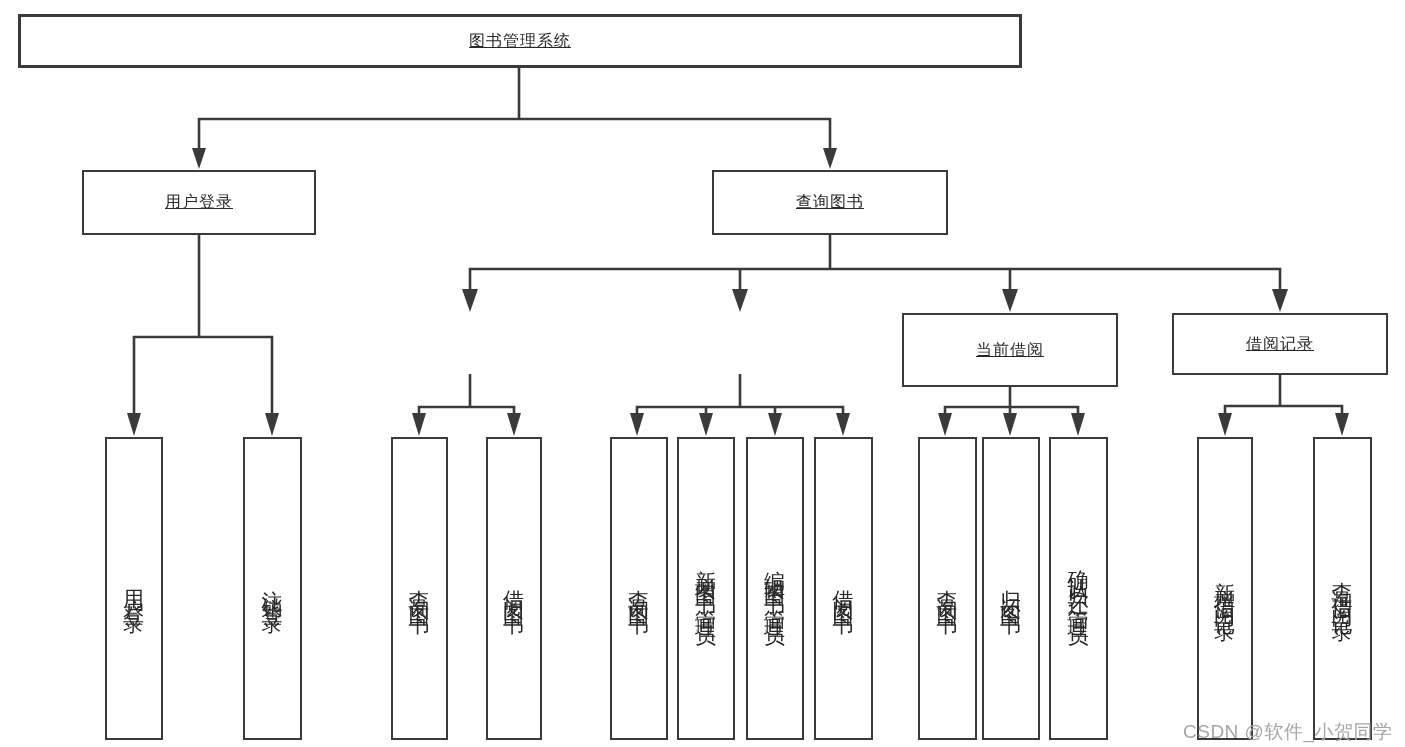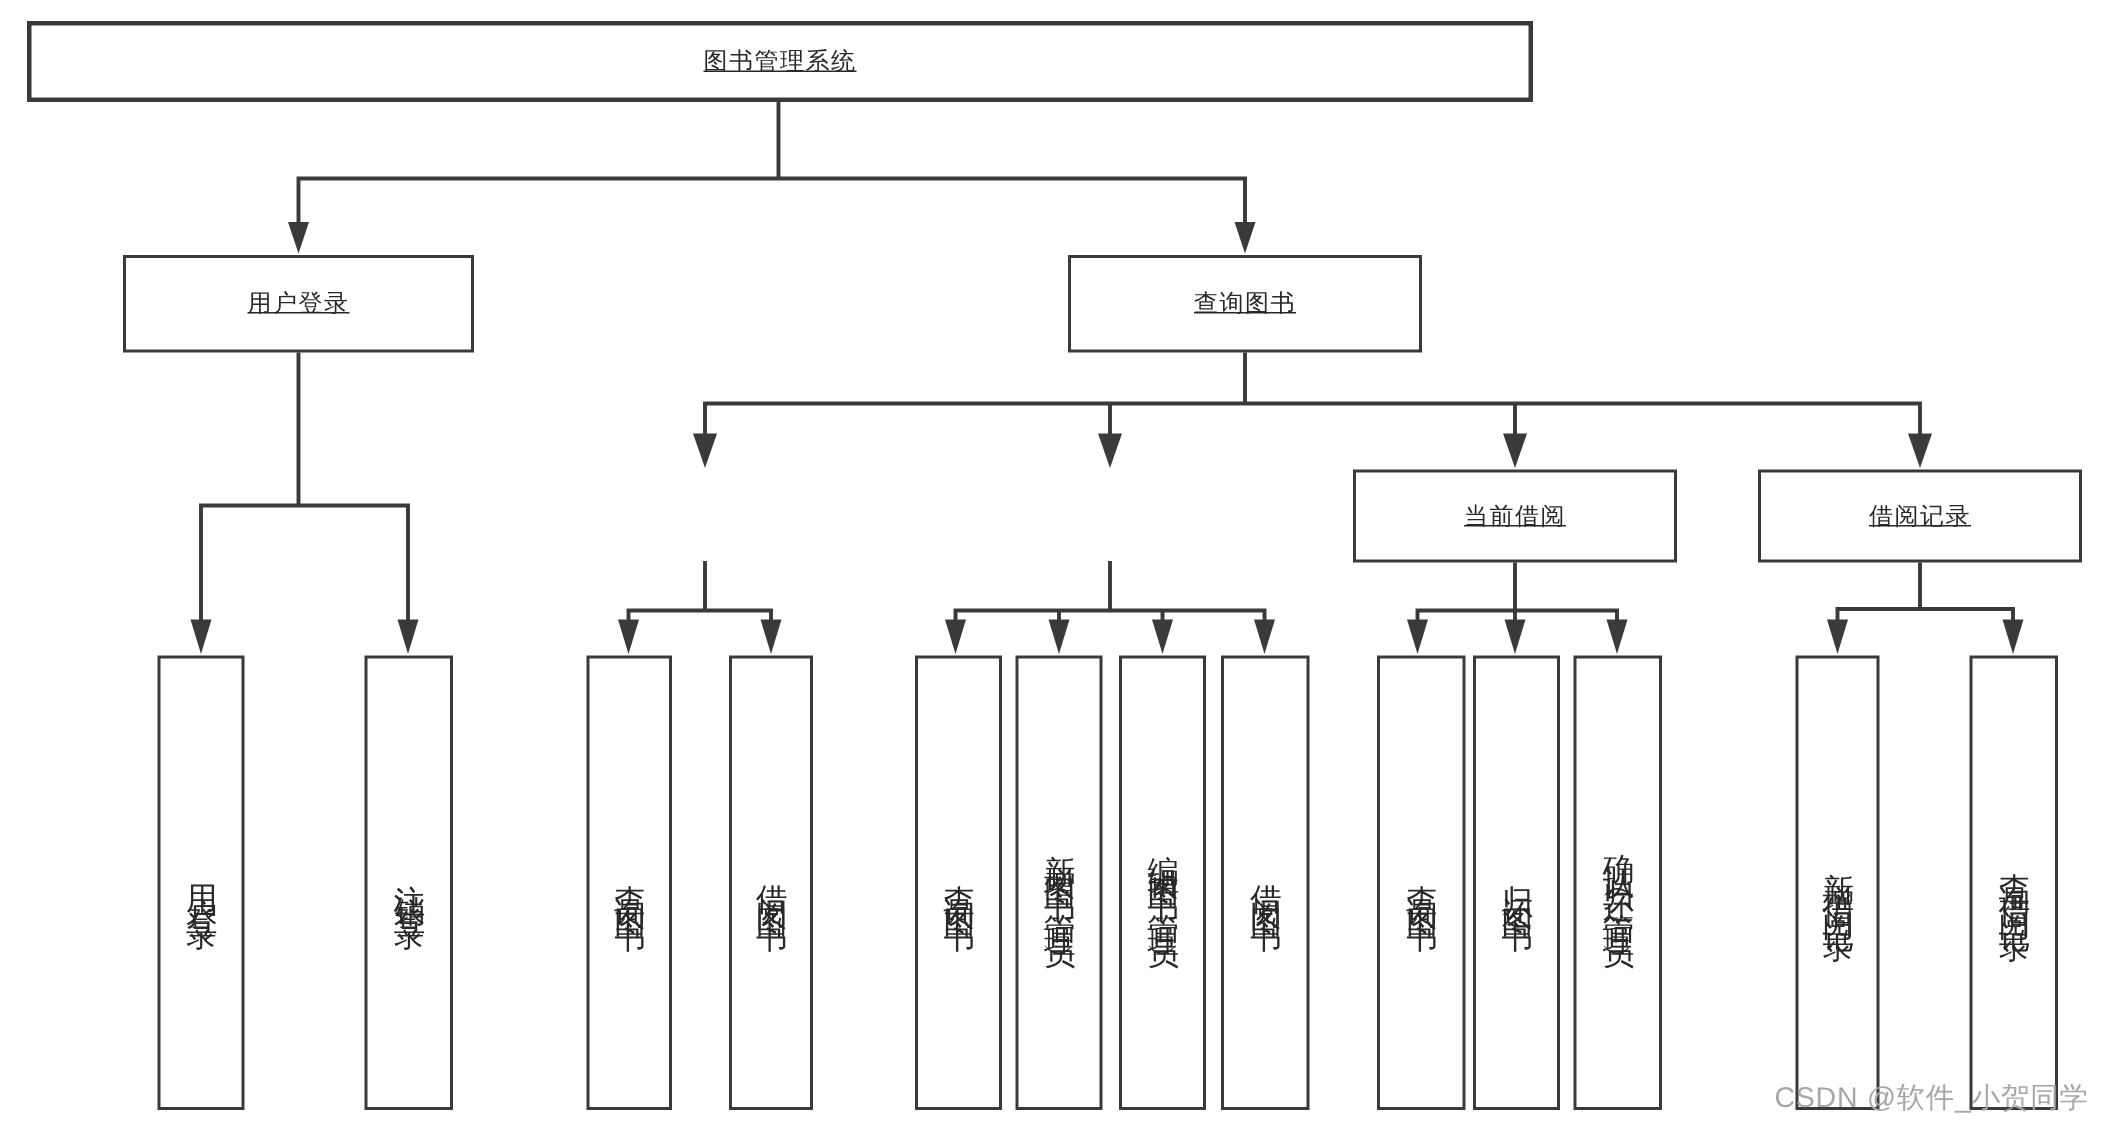--- a/index.html
+++ b/index.html
@@ -84,21 +84,21 @@
     <span>图书管理系统</span>
   </div>
 
   <div class="node hnode" style="left:82px;top:170px;width:234px;height:65px">
     <span>用户登录</span>
   </div>
   <div class="node hnode" style="left:712px;top:170px;width:236px;height:65px">
     <span>查询图书</span>
   </div>
 
-  <div class="node hnode" style="left:902px;top:313px;width:216px;height:62px">
+  <div class="node hnode" style="left:902px;top:313px;width:216px;height:74px">
     <span>当前借阅</span>
   </div>
   <div class="node hnode" style="left:1172px;top:313px;width:216px;height:62px">
     <span>借阅记录</span>
   </div>
 
   <div class="node leaf" style="left:105px;top:437px;width:58px;height:303px">
     <span>用户登录</span>
   </div>
   <div class="node leaf" style="left:243px;top:437px;width:59px;height:303px">

